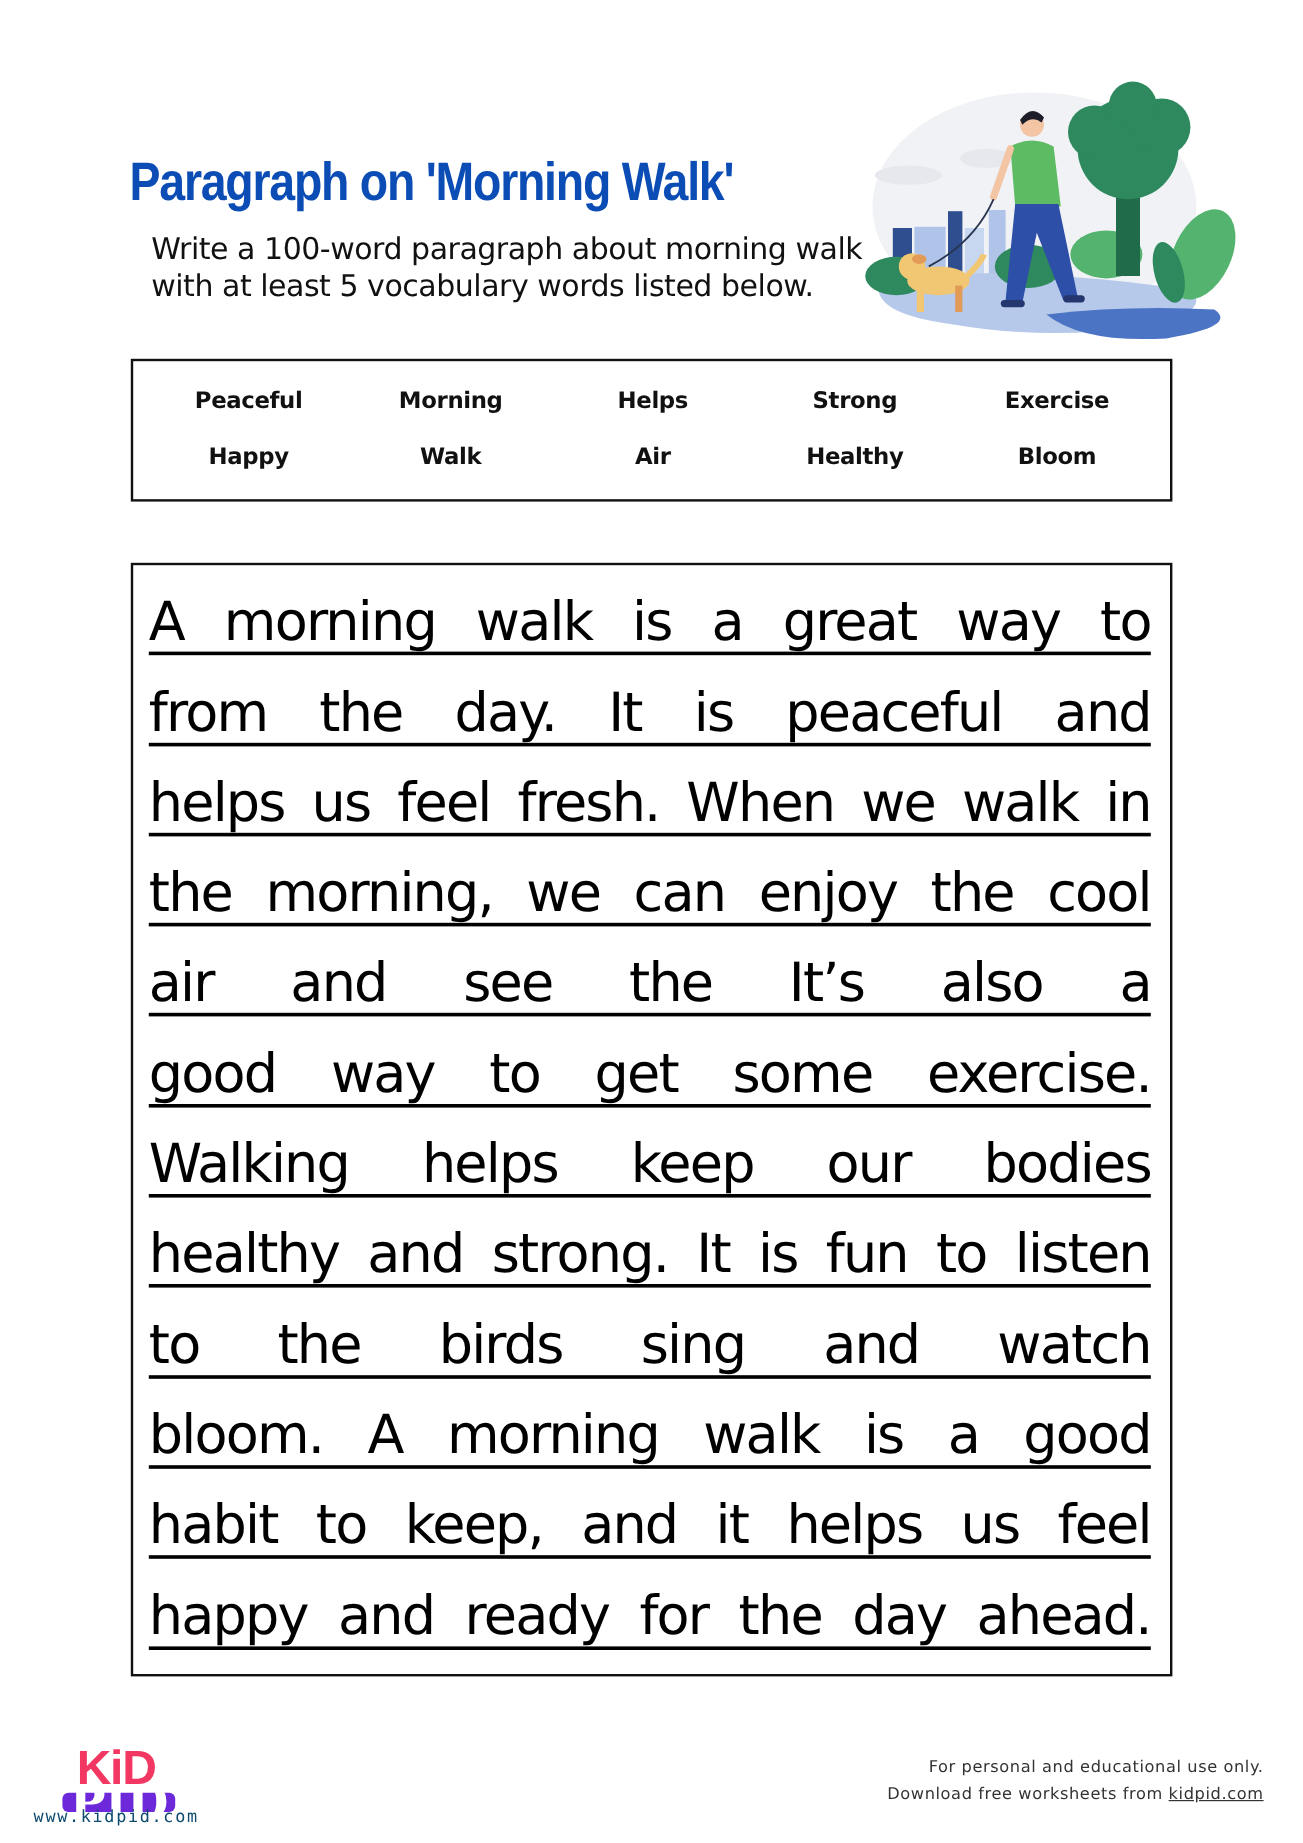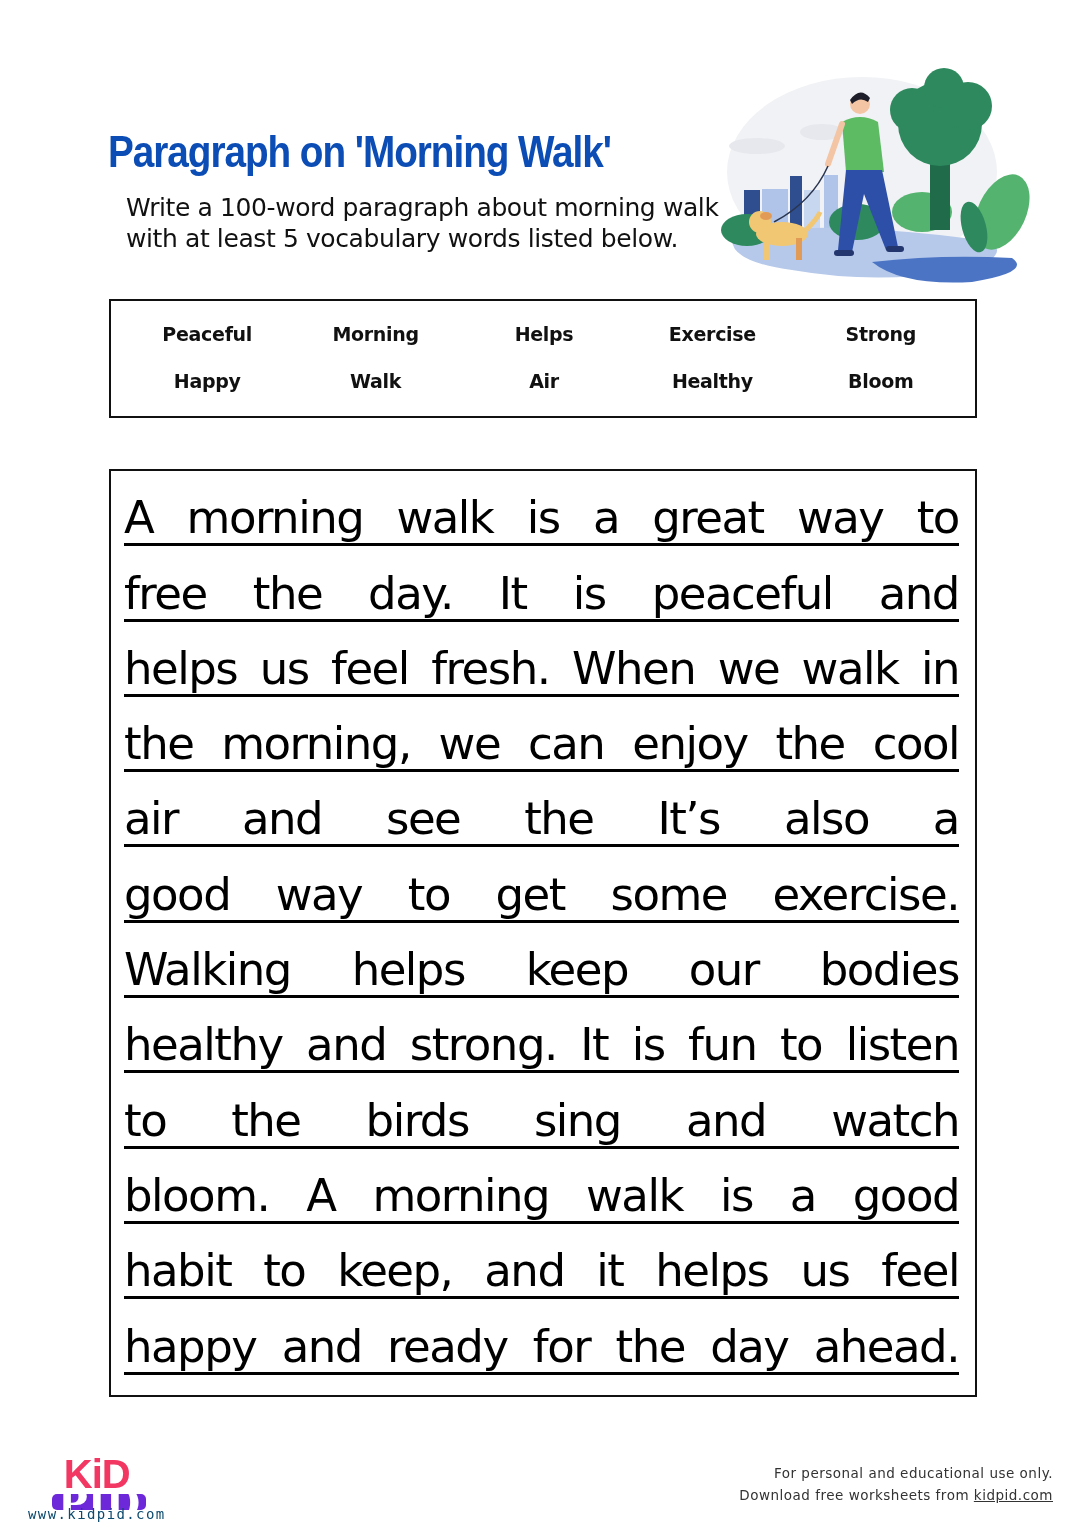--- a/index.html
+++ b/index.html
@@ -127,42 +127,42 @@
     <rect x="52" y="176" width="6" height="22" fill="#F2C774"></rect>
     <rect x="84" y="176" width="6" height="22" fill="#E29B57"></rect>
     <path d="M94 168 Q106 156 108 150" stroke="#F2C774" stroke-width="5" fill="none"></path>
   </svg>
 </div>
 
 <div class="vocab-box">
   <div class="vocab-word">Peaceful</div>
   <div class="vocab-word">Morning</div>
   <div class="vocab-word">Helps</div>
+  <div class="vocab-word">Strong</div>
   <div class="vocab-word">Exercise</div>
-  <div class="vocab-word">Strong</div>
   <div class="vocab-word">Happy</div>
   <div class="vocab-word">Walk</div>
   <div class="vocab-word">Air</div>
   <div class="vocab-word">Healthy</div>
   <div class="vocab-word">Bloom</div>
 </div>
 
 <div class="paragraph-box" id="paragraph-box">
     <div class="line">
       <span>A</span>
       <span>morning</span>
       <span>walk</span>
       <span>is</span>
       <span>a</span>
       <span>great</span>
       <span>way</span>
       <span>to</span>
     </div>
     <div class="line">
-      <span>free</span>
+      <span>from</span>
       <span>the</span>
       <span>day.</span>
       <span>It</span>
       <span>is</span>
       <span>peaceful</span>
       <span>and</span>
     </div>
     <div class="line">
       <span>helps</span>
       <span>us</span>

